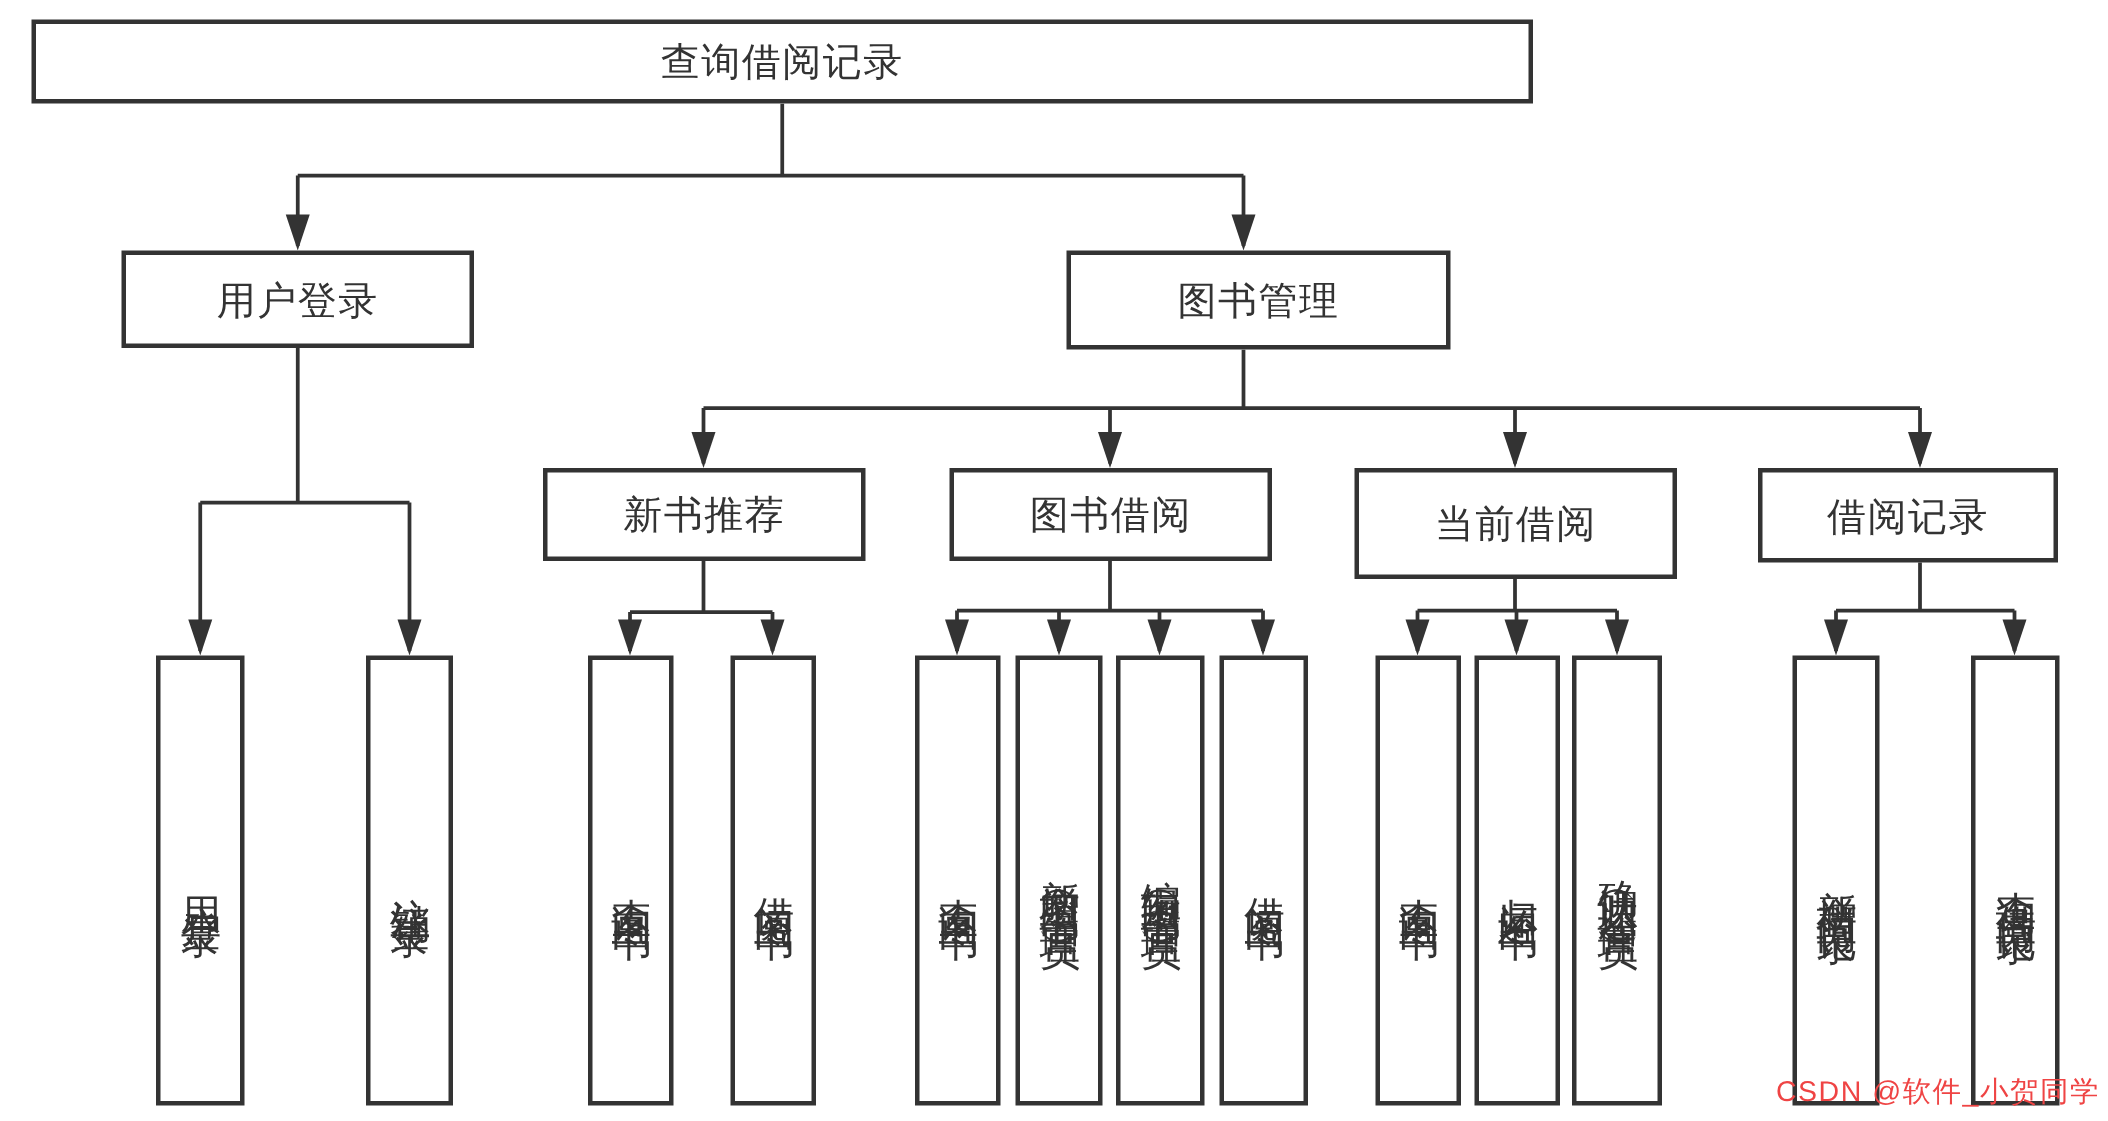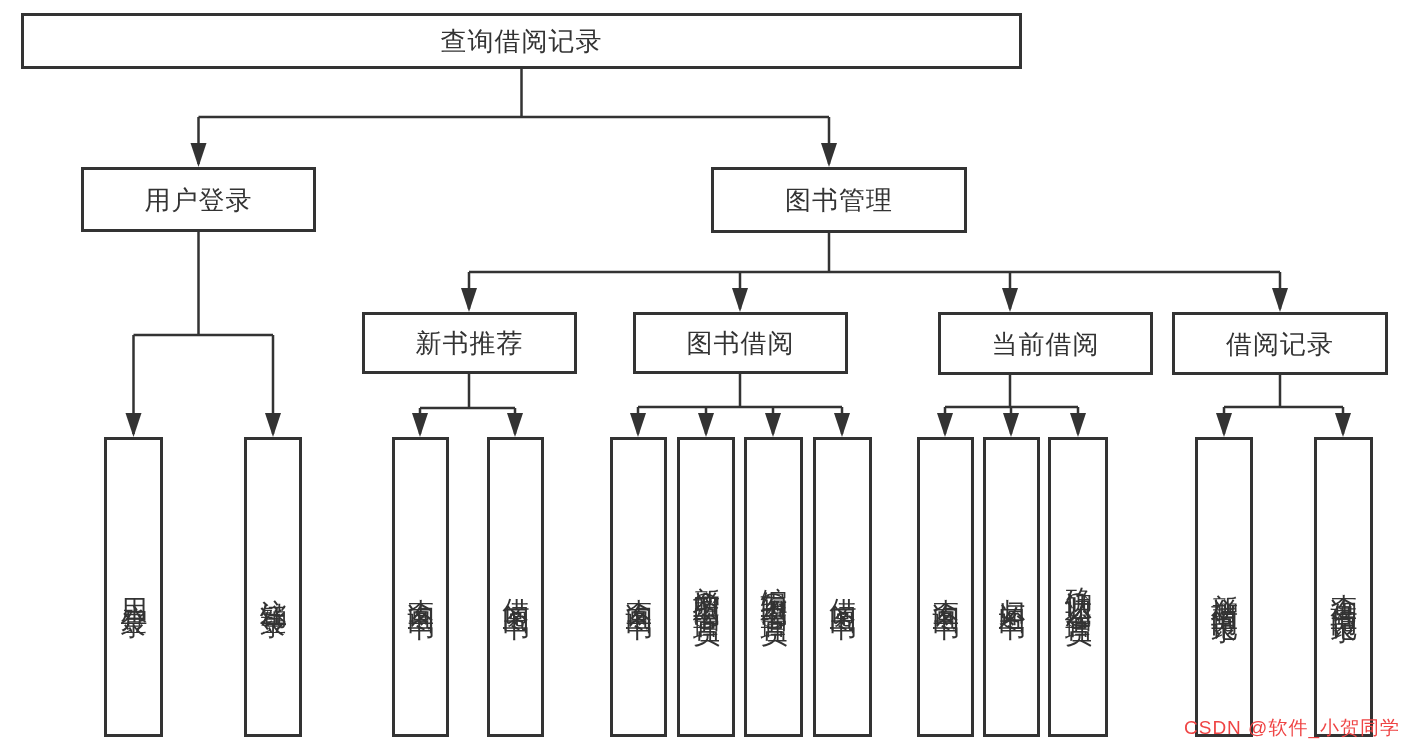--- a/index.html
+++ b/index.html
@@ -102,24 +102,24 @@
   <div class="box h" style="left:711px;top:167px;width:256px;height:66px">
     <span>图书管理</span>
   </div>
 
   <div class="box h" style="left:633px;top:312px;width:215px;height:62px">
     <span>图书借阅</span>
   </div>
   <div class="box h" style="left:362px;top:312px;width:215px;height:62px">
     <span>新书推荐</span>
   </div>
-  <div class="box h" style="left:938px;top:312px;width:215px;height:63px">
+  <div class="box h" style="left:903px;top:312px;width:215px;height:74px">
     <span>当前借阅</span>
   </div>
-  <div class="box h" style="left:1172px;top:312px;width:216px;height:63px">
+  <div class="box h" style="left:1172px;top:312px;width:200px;height:63px">
     <span>借阅记录</span>
   </div>
 
   <div class="box v" style="left:104px;top:437px;width:59px;height:300px">
     <span>用户登录</span>
   </div>
   <div class="box v" style="left:244px;top:437px;width:58px;height:300px">
     <span>注销登录</span>
   </div>
 

